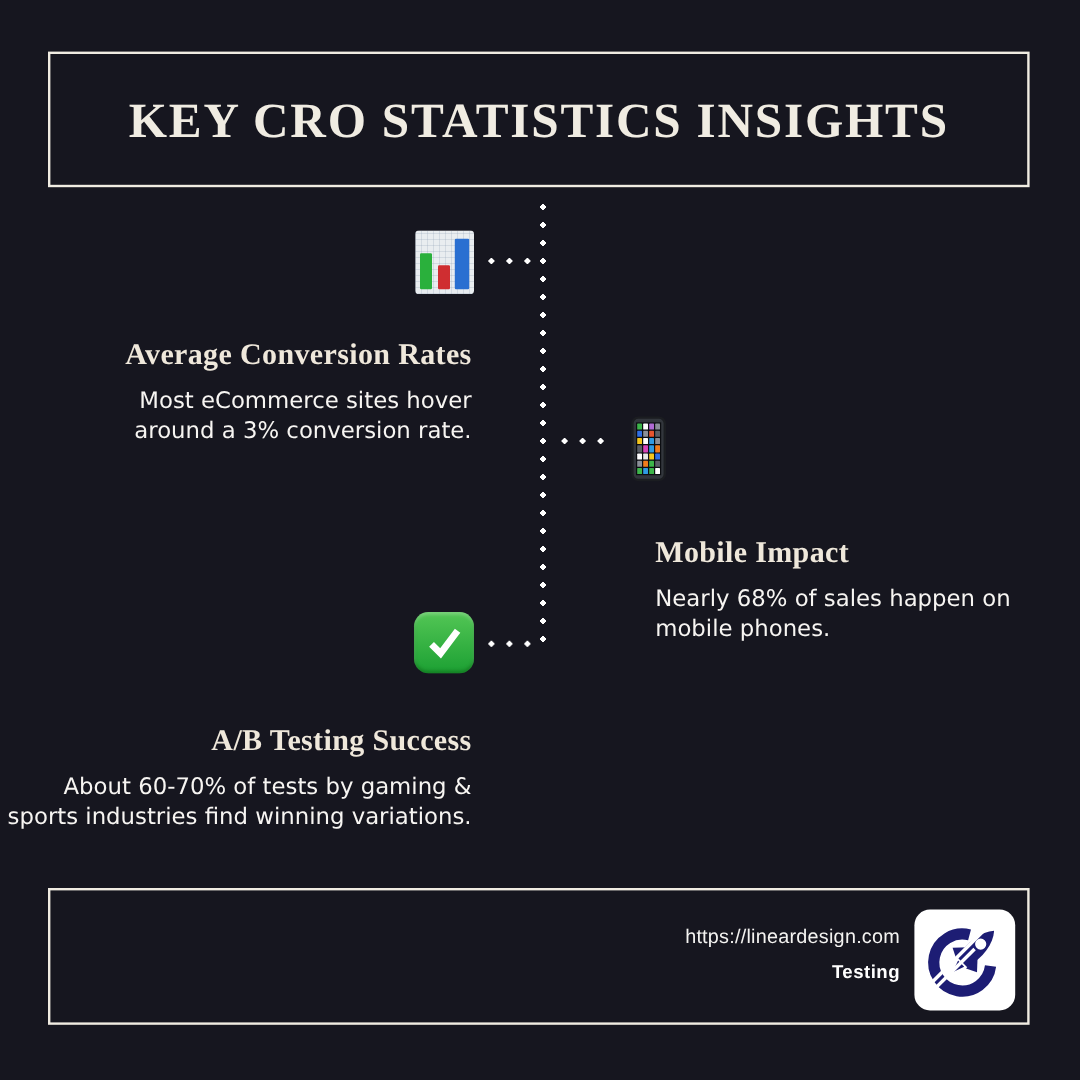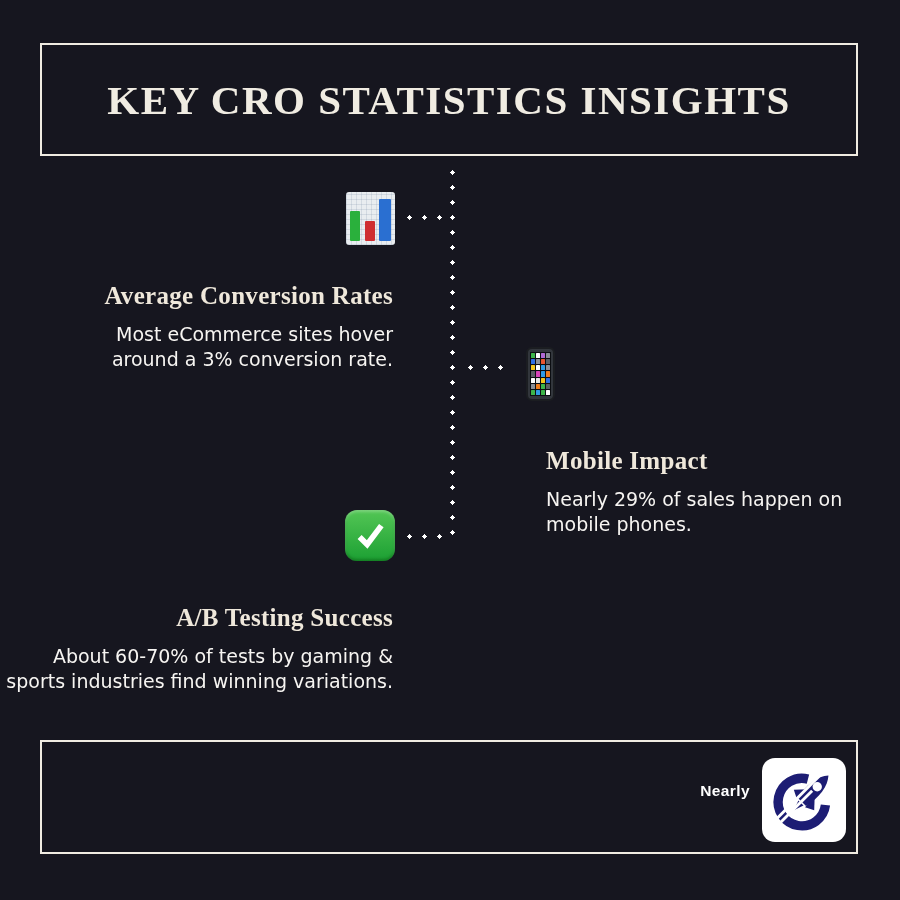--- a/index.html
+++ b/index.html
@@ -154,33 +154,34 @@
   </div>
 
   <div class="item item-1">
     <h2>Average Conversion Rates</h2>
     <p>Most eCommerce sites hover
 around a 3% conversion rate.</p>
   </div>
 
   <div class="item item-2">
     <h2>Mobile Impact</h2>
-    <p>Nearly 29% of sales happen on
+    <p>Nearly 68% of sales happen on
 mobile phones.</p>
   </div>
 
   <div class="item item-3">
     <h2>A/B Testing Success</h2>
     <p>About 60-70% of tests by gaming &amp;
 sports industries find winning variations.</p>
   </div>
 
   <div class="frame footer-box"></div>
   <div class="footer-meta">
-    <div class="footer-brand">Nearly</div>
+    <div class="footer-url">https://lineardesign.com</div>
+    <div class="footer-brand">Testing</div>
   </div>
   <div class="logo-box">
     <svg viewBox="0 0 100 100">
 
       <path d="M79.8 57 A33 33 0 1 1 55.5 21" fill="none" stroke="currentColor" stroke-width="13"></path>
 
       <g transform="rotate(45 50 50)">
         <path fill="currentColor" d="M50 2 C60 13 63 33 58 54 L42 54 C37 33 40 13 50 2 Z"></path>
         <path fill="currentColor" d="M57 36 L70 50 L58 56 Z"></path>
         <path fill="currentColor" d="M43 36 L30 50 L42 56 Z"></path>

